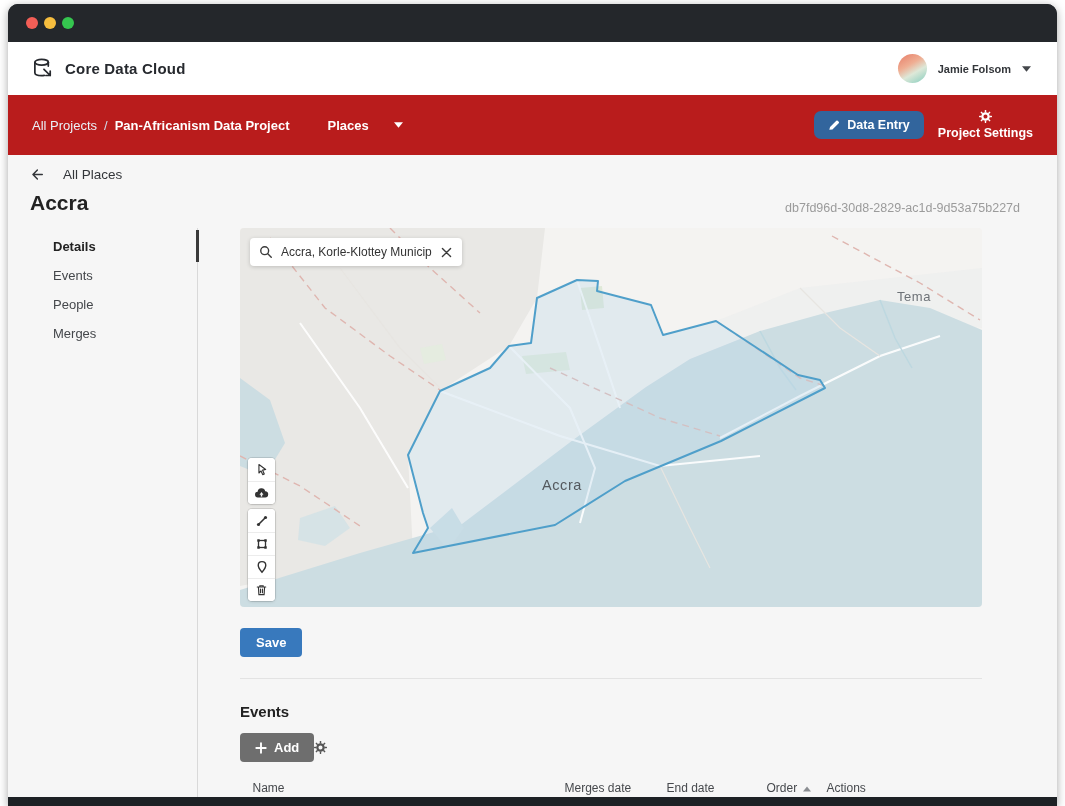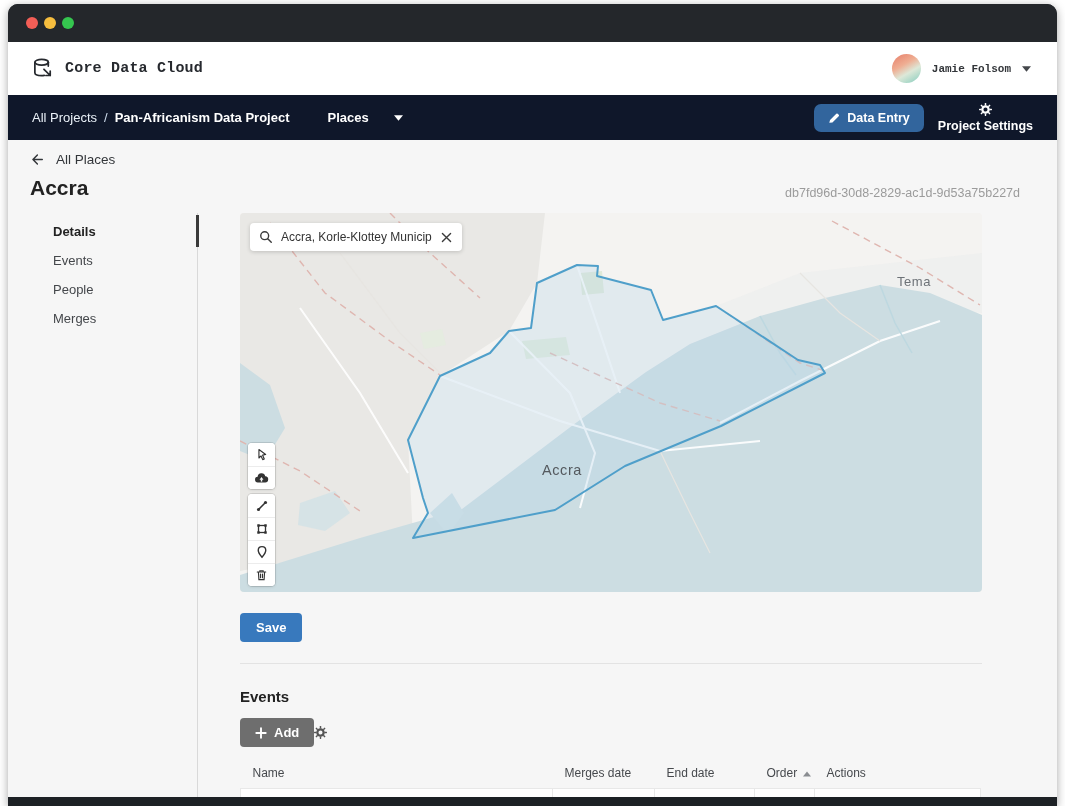--- a/index.html
+++ b/index.html
@@ -10,41 +10,41 @@
             box-shadow:0 2px 10px rgba(0,0,0,.35); }
 
   
   .titlebar { height:38px; display:flex; align-items:center; padding-left:18px; background:#24272b; }
   .tl-dot { width:12px; height:12px; border-radius:50%; margin-right:6px; }
   .tl-red { background:#f35e56; } .tl-yellow { background:#f6bd3e; } .tl-green { background:#35c64f; }
 
   
   .app { height:755px; background:#f6f6f6; overflow:hidden; }
 
-  .app-header { height:53px; background:#fff; display:flex; align-items:center; padding:0 26px 0 24px;font-family:Liberation Mono, monospace; }
+  .app-header { height:53px; background:#fff; display:flex; align-items:center; padding:0 26px 0 24px; }
   .logo { width:23px; height:23px; }
   .app-name { margin-left:10px; font-size:15px; font-weight:700; color:#26292e; letter-spacing:.2px; }
   .header-right { margin-left:auto; display:flex; align-items:center; gap:11px; cursor:pointer; }
   .avatar { width:29px; height:29px; border-radius:50%;
             background:linear-gradient(150deg,#e8836d 5%,#efae93 38%,#dde8d8 62%,#8ecfc0 95%); }
   .user-name { font-size:11px; font-weight:700; color:#33363a; }
 
-  .navbar { height:45px; background:#0f172a; display:flex; align-items:center; padding:0 24px; color:#fff; }
+  .navbar { height:60px; background:#b91c1c; display:flex; align-items:center; padding:0 24px; color:#fff; }
   .crumb { font-size:13px; color:#eaf1f8; }
   .crumb-current { font-weight:700; color:#fff; }
   .crumb-sep { margin:0 7px; color:#cfdded; }
   .places { margin-left:38px; display:flex; align-items:center; gap:25px; font-size:13px; font-weight:600; cursor:pointer; }
   .nav-right { margin-left:auto; display:flex; align-items:center; }
   .btn-data-entry { background:#32659d; border:none; border-radius:7px; color:#fff; font-size:12.5px; font-weight:700;
                     padding:7px 14px; display:flex; align-items:center; gap:7px; cursor:pointer; font-family:inherit; }
   .btn-proj-settings { background:transparent; border:none; color:#fff; font-size:12.5px; font-weight:700;
                     margin-left:14px; display:flex; align-items:center; gap:3px; cursor:pointer; font-family:inherit;flex-direction:column; }
 
   .main { padding:12px 0 0 22px; }
-  .back-link { display:inline-flex; align-items:center; gap:12px; font-size:13.5px; color:#33363a; cursor:pointer; }
+  .back-link { display:inline-flex; align-items:center; gap:19px; font-size:13.5px; color:#33363a; cursor:pointer; }
   .title-row { display:flex; justify-content:space-between; align-items:flex-end; padding-right:37px; margin-top:6px; }
   .page-title { font-size:21px; font-weight:700; color:#222; }
   .uuid { font-size:12.5px; color:#9b9b9b; }
 
   .body-row { display:flex; margin-top:13px; align-items:stretch; }
   .sidebar { width:168px; border-right:1px solid #d9d9d9; position:relative; padding-top:4px; flex-shrink:0; }
   .side-item { padding:7px 0 7px 23px; font-size:13px; color:#44474b; cursor:pointer; line-height:15px; }
   .side-item.active { font-weight:700; color:#222; }
   .active-bar { position:absolute; right:-2px; top:2px; width:3px; height:32px; background:#3a3a3a; }
 

